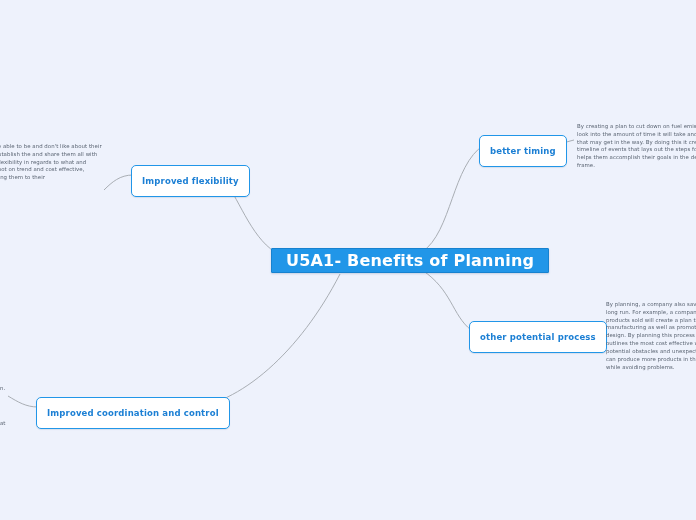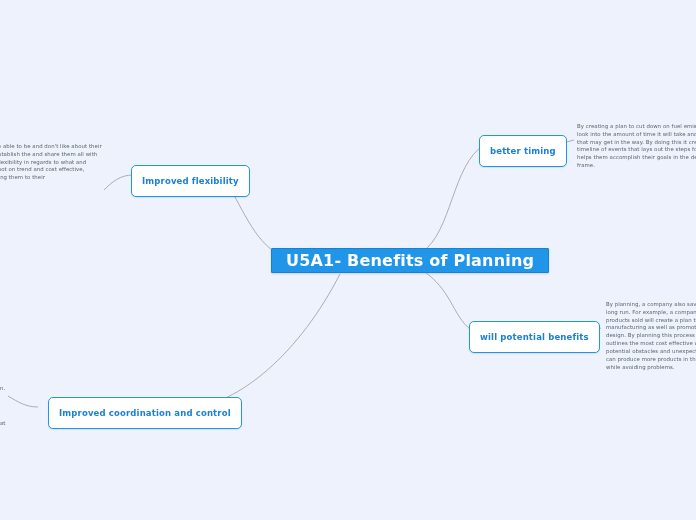--- a/index.html
+++ b/index.html
@@ -112,24 +112,24 @@
 
   <div class="node node-child" style="left:131px; top:165px;justify-content:center;">
     <span>Improved flexibility</span>
   </div>
 
   <div class="node node-child" style="left:479px; top:135px;">
     <span>better timing</span>
   </div>
 
   <div class="node node-child" style="left:469px; top:321px;">
-    <span>will potential benefits</span>
+    <span>other potential process</span>
   </div>
 
-  <div class="node node-child" style="left:48px; top:397px;">
+  <div class="node node-child" style="left:36px; top:397px;">
     <span>Improved coordination and control</span>
   </div>
 
   <div class="note note-clip-left" style="left:-88px; top:143px; width:190px;">Their plans for new products are able to be and don't like about their process. Within this plan they establish the and share them all with great detail. By this creating a flexibility in regards to what and decide to sell. They see that is not on trend and cost effective, leaving to find ways of introducing them to their</div>
 
   <div class="note note-clip-right" style="left:577px; top:123px; width:160px;">By creating a plan to cut down on fuel emissions they can look into the amount of time it will take and the obstacles that may get in the way. By doing this it creates a timeline of events that lays out the steps for them. This helps them accomplish their goals in the desired time frame.</div>
 
   <div class="note note-clip-right" style="left:606px; top:301px; width:142px;">By planning, a company also saves money in the long run. For example, a company that has many products sold will create a plan that includes manufacturing as well as promotion and product design. By planning this process out it clearly outlines the most cost effective way to avoid potential obstacles and unexpected costs. They can produce more products in the cheapest way while avoiding problems.</div>
 
   <div class="frag" style="left:0px; top:385px;">n.</div>

